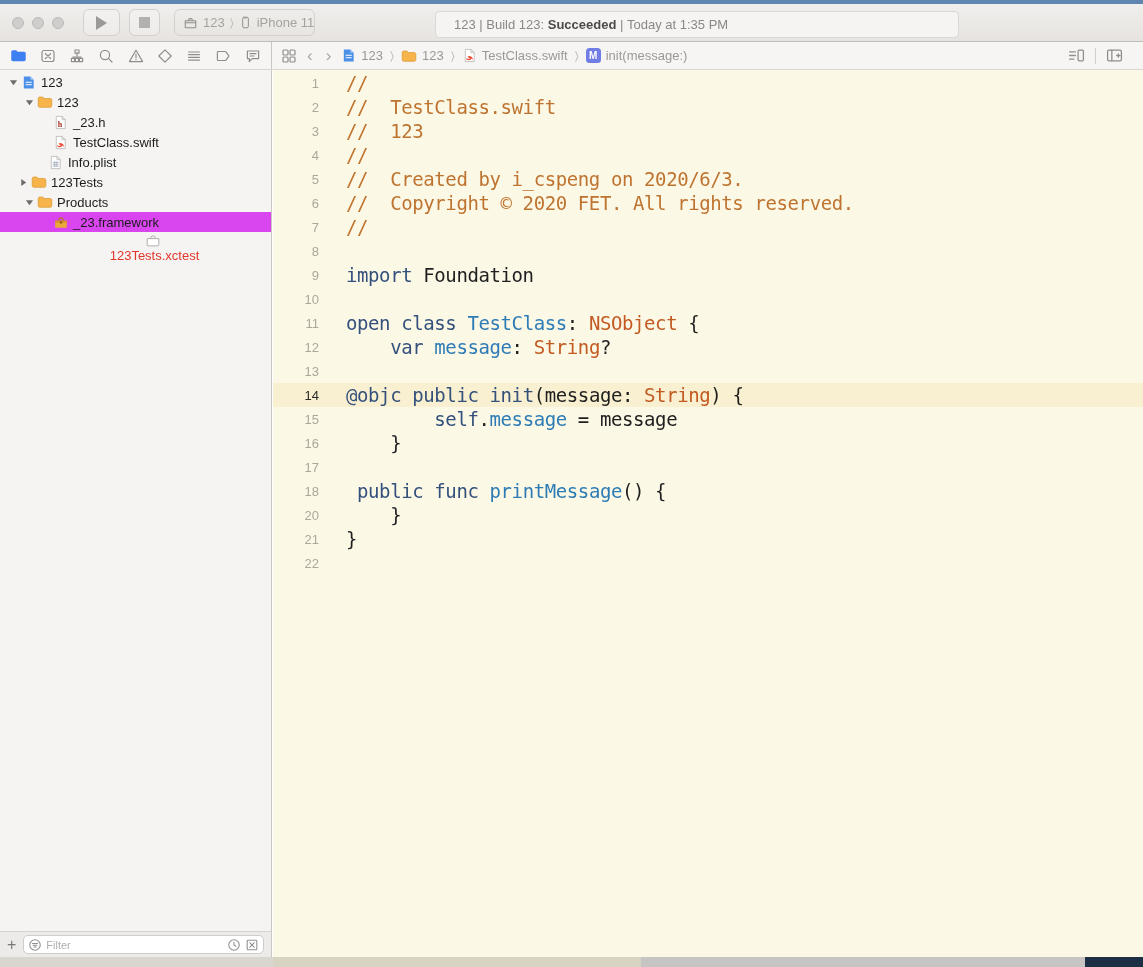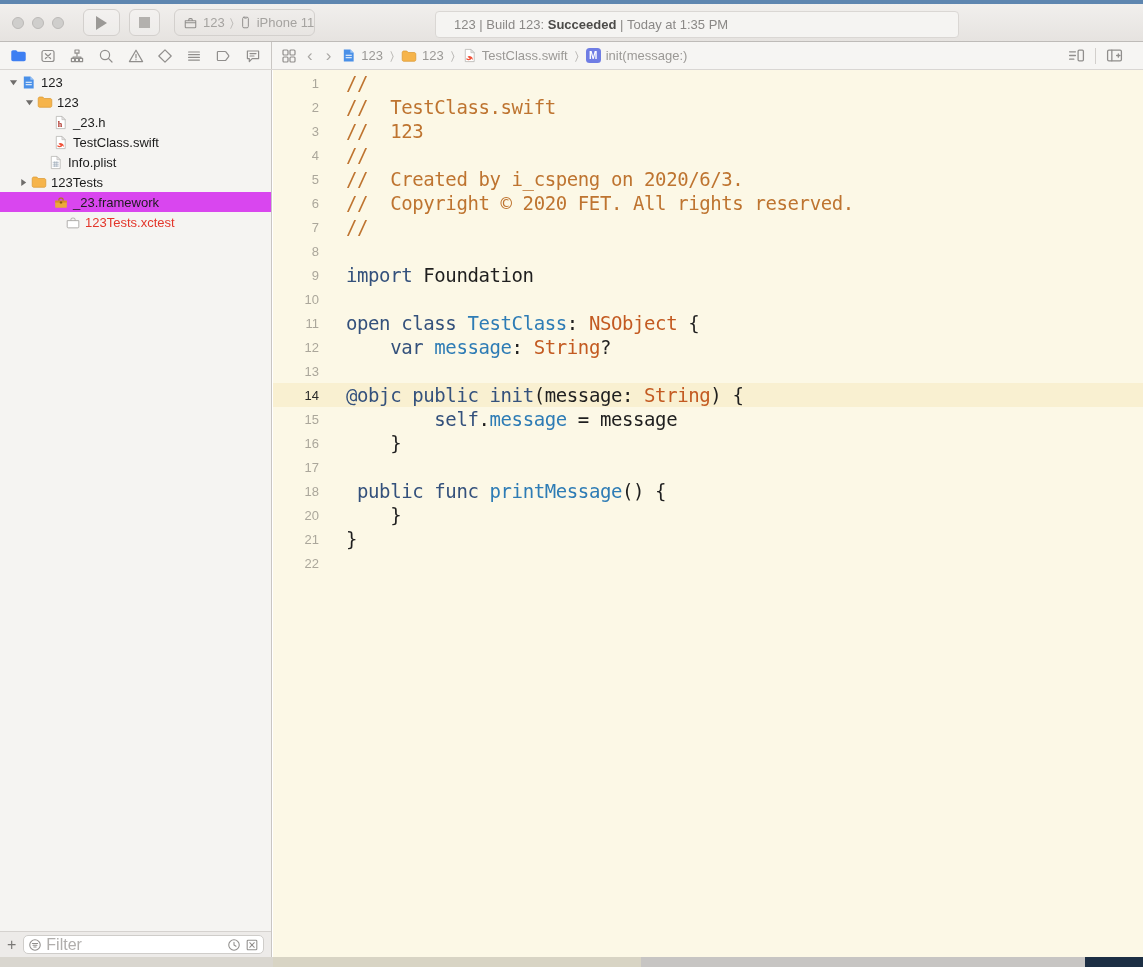--- a/index.html
+++ b/index.html
@@ -54,21 +54,21 @@
   .tree-row { height:20px; display:flex; align-items:center; font-size:13px; color:#1C1C1C; white-space:nowrap; }
   .tree-row.sel { background:#d946ef; }
   .tree-row .disc { width:14px; flex:none; display:flex; align-items:center; justify-content:center; }
   .tree-row .ticon { width:17px; height:16px; flex:none; display:flex; align-items:center; justify-content:center; margin-right:4px; }
   .tree-row.missing .tlabel { color:#E3362B; }
   .filterbar { position:absolute; left:0; bottom:0; width:100%; height:26px; background:#EDEBE9;
     border-top:1px solid #D5D2CF; display:flex; align-items:center; padding:0 7px; gap:7px; }
   .plus { color:#7A7876; font-size:16px; font-weight:400; line-height:1; }
   .filter-field { flex:1; height:19px; background:#fff; border:1px solid #CFCDCA; border-radius:5px;
     display:flex; align-items:center; padding:0 4px; gap:4px; }
-  .filter-field .ph { flex:1; font-size:16px; color:#B0AEAC; }
+  .filter-field .ph { flex:1; font-size:11px; color:#B0AEAC; }
 
   
   .editor { position:absolute; left:273px; top:70px; width:870px; height:887px;
     background:var(--background); overflow:hidden; padding-top:1px;
     font-family:"DejaVu Sans Mono", monospace; }
   .code-row { height:24px; display:flex; align-items:center; }
   .code-row.hl { background:var(--current_line); }
   .gut { width:60px; flex:none; text-align:right; padding-right:14px; font-size:13px;
     color:var(--line_number); font-family:"Liberation Sans", sans-serif; }
   .code-row.hl .gut { color:var(--line_number_active); }
@@ -340,33 +340,46 @@
               <path d="M2.5 1v8L8 5z" fill="#6F6D6B"></path>
             </svg>
           </span>
           <span class="ticon">
             <svg width="16" height="14" viewBox="0 0 16 14">
               <path d="M1.2 3.6c0-.9.7-1.6 1.6-1.6h3l1.4 1.5h6c.9 0 1.6.7 1.6 1.6v5.6c0 .9-.7 1.6-1.6 1.6H2.8c-.9 0-1.6-.7-1.6-1.6z" fill="#F6B44B" stroke="#DA9830" stroke-width=".7"></path>
             </svg>
           </span>
           <span class="tlabel">123Tests</span>
         </div>
+        <div class="tree-row" style="padding-left: 22px;">
+          <span class="disc">
+            <svg width="9" height="9" viewBox="0 0 10 10">
+              <path d="M1 2.5h8L5 8z" fill="#6F6D6B"></path>
+            </svg>
+          </span>
+          <span class="ticon">
+            <svg width="16" height="14" viewBox="0 0 16 14">
+              <path d="M1.2 3.6c0-.9.7-1.6 1.6-1.6h3l1.4 1.5h6c.9 0 1.6.7 1.6 1.6v5.6c0 .9-.7 1.6-1.6 1.6H2.8c-.9 0-1.6-.7-1.6-1.6z" fill="#F6B44B" stroke="#DA9830" stroke-width=".7"></path>
+            </svg>
+          </span>
+          <span class="tlabel">Products</span>
+        </div>
         <div class="tree-row sel" style="padding-left: 38px;">
           <span class="disc"></span>
           <span class="ticon">
             <svg width="16" height="15" viewBox="0 0 16 16">
               <path d="M1.8 6h12.4v6.7a1 1 0 01-1 1H2.8a1 1 0 01-1-1z" fill="#ECA93A"></path>
               <path d="M1.8 6h12.4v2.1H1.8z" fill="#D69023"></path>
               <path d="M5.8 6V4.7a1.4 1.4 0 011.4-1.4h1.6a1.4 1.4 0 011.4 1.4V6" fill="none" stroke="#B57716" stroke-width="1.2"></path>
               <rect x="6.7" y="7" width="2.6" height="2" rx=".5" fill="#8A5A0E"></rect>
             </svg>
           </span>
           <span class="tlabel">_23.framework</span>
         </div>
-        <div class="tree-row missing" style="padding-left: 50px;">
+        <div class="tree-row missing" style="padding-left: 38px; flex-direction: column;">
           <span class="disc"></span>
           <span class="ticon">
             <svg width="16" height="15" viewBox="0 0 16 16">
               <path d="M1.8 6h12.4v6.7a1 1 0 01-1 1H2.8a1 1 0 01-1-1z" fill="#fff" stroke="#ACAAA8" stroke-width="1"></path>
               <path d="M5.8 6V4.7a1.4 1.4 0 011.4-1.4h1.6a1.4 1.4 0 011.4 1.4V6" fill="none" stroke="#ACAAA8" stroke-width="1"></path>
             </svg>
           </span>
           <span class="tlabel">123Tests.xctest</span>
         </div>
       </div>

